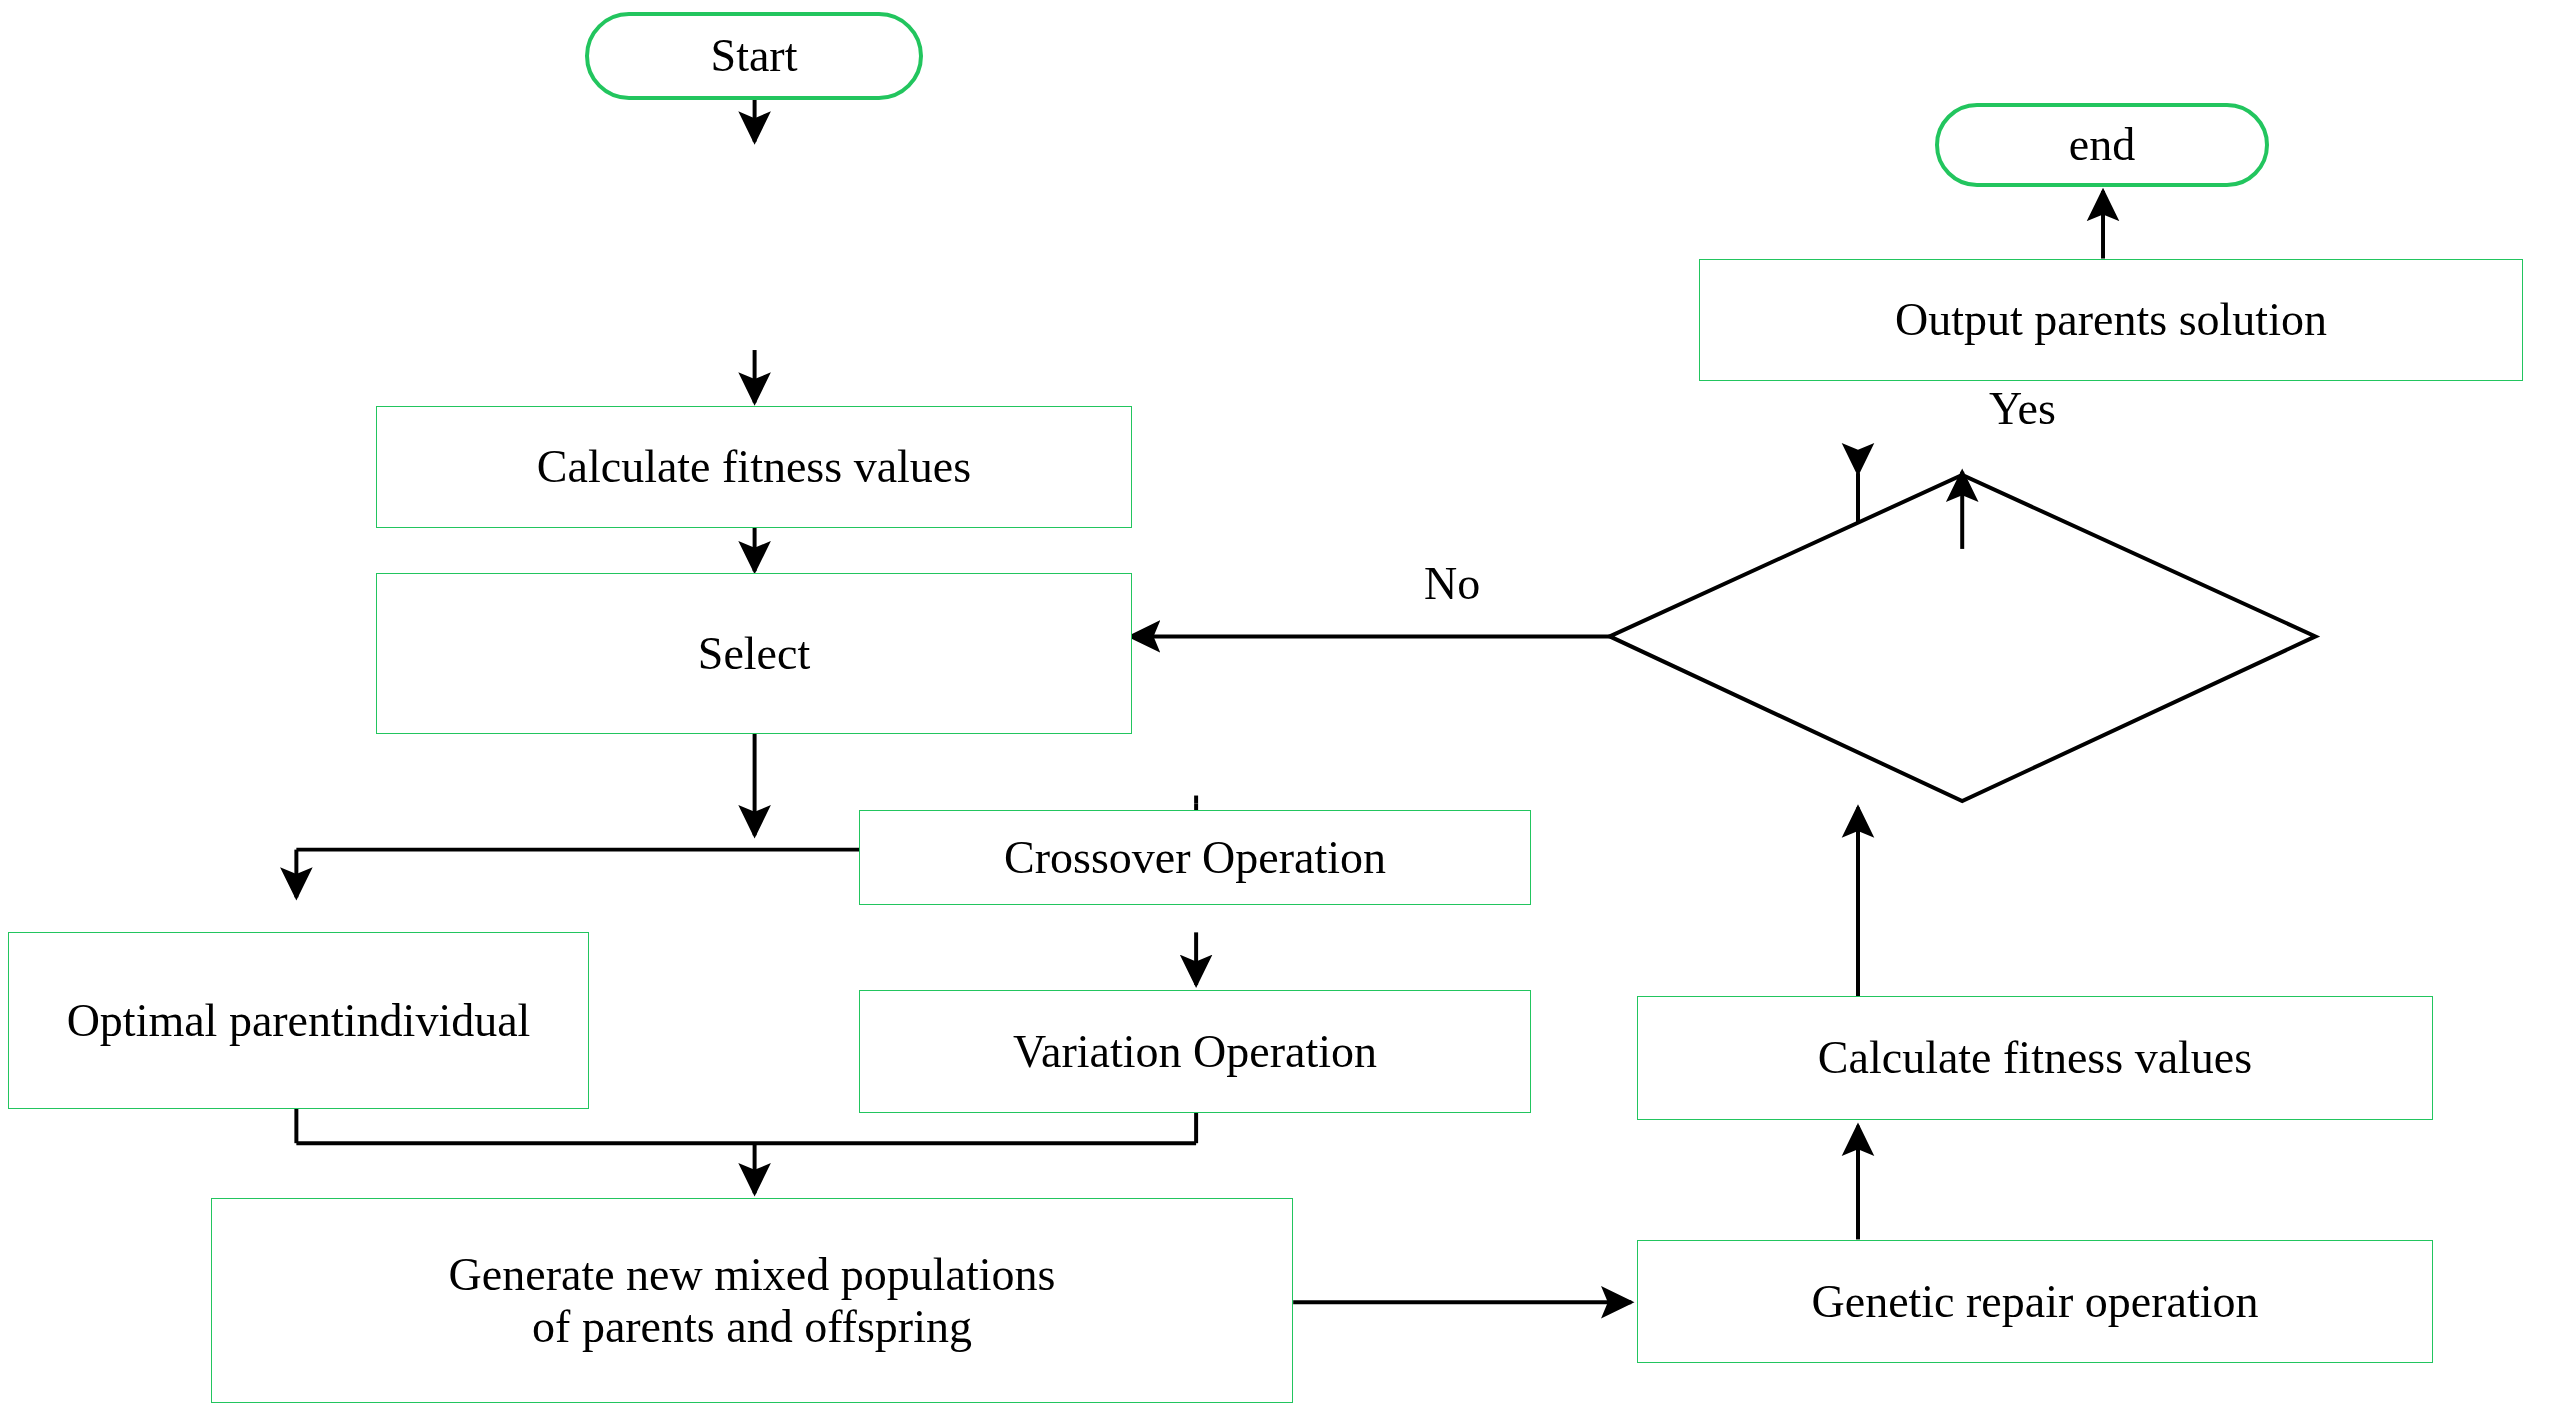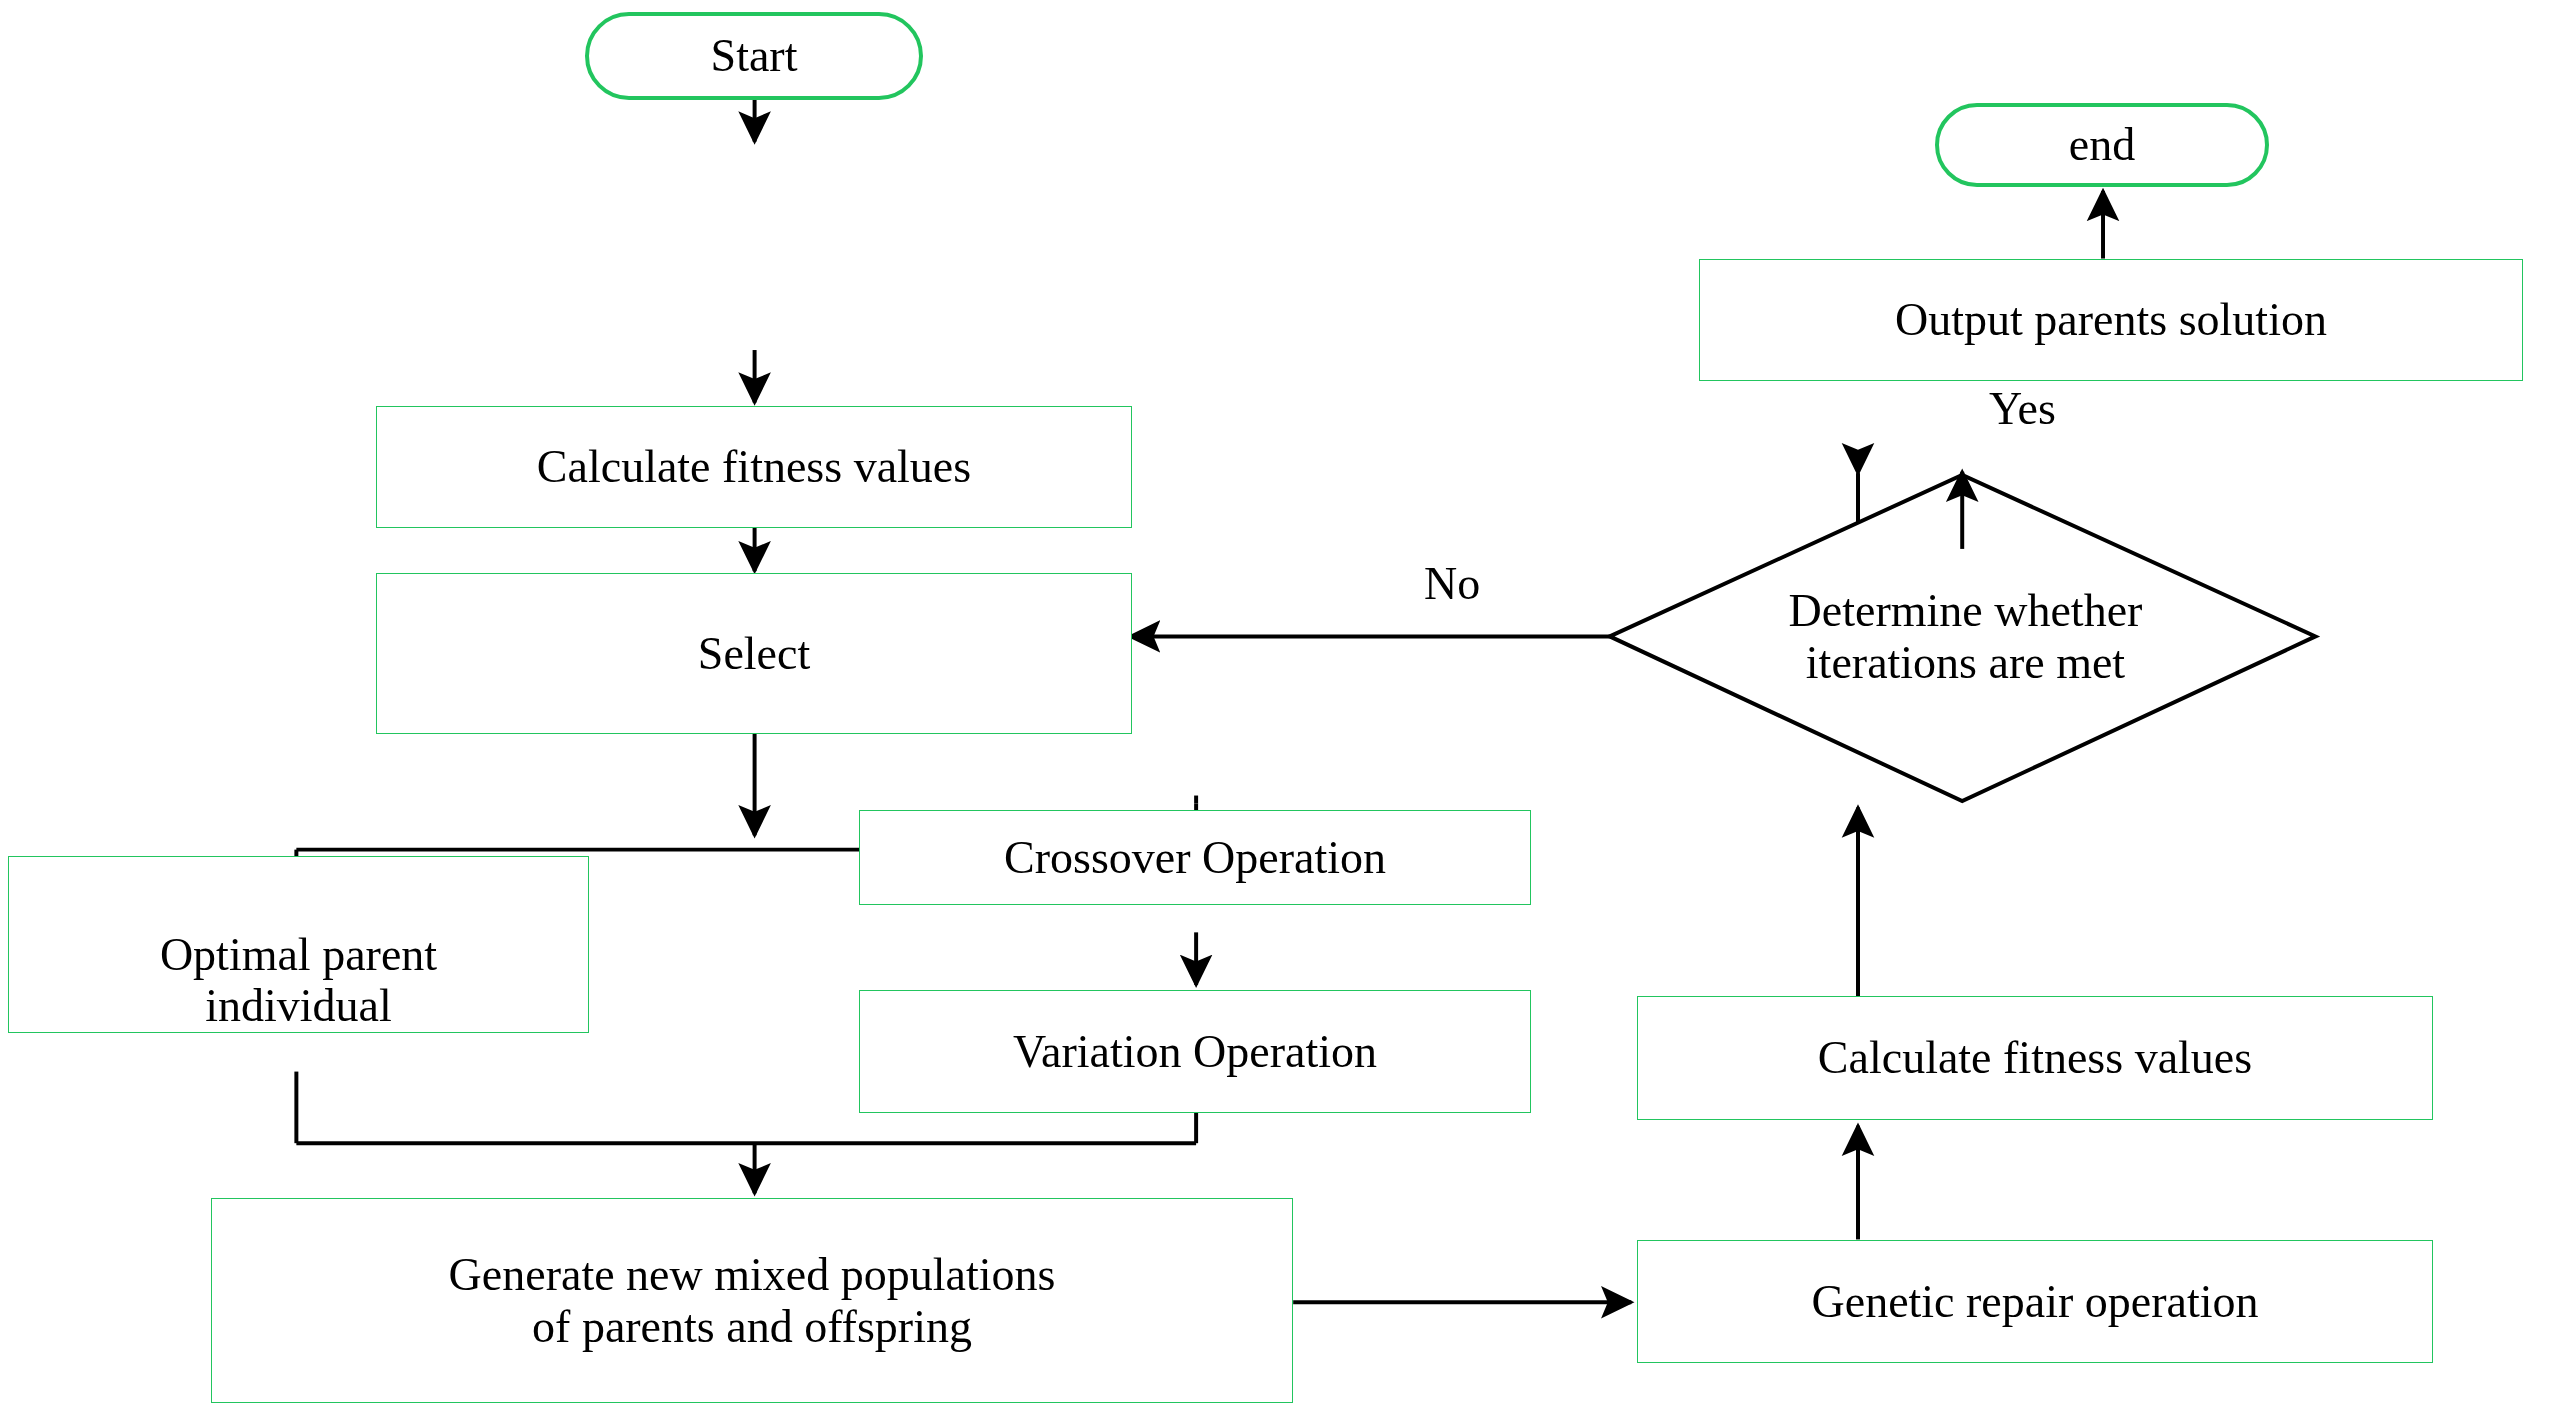--- a/index.html
+++ b/index.html
@@ -80,21 +80,21 @@
 
 
   <div class="node" style="left:376px;top:406px;width:756px;height:122px;font-size:46px;">
     <span>Calculate fitness values</span>
   </div>
 
   <div class="node" style="left:376px;top:573px;width:756px;height:161px;font-size:46px;">
     <span>Select</span>
   </div>
 
-  <div class="node" style="left:8px;top:856px;width:581px;height:177px;font-size:46px;flex-direction:column;justify-content:flex-end;">
+  <div class="node" style="left:8px;top:932px;width:581px;height:177px;font-size:46px;flex-direction:row;">
     <span>Optimal parent</span>
     <span>individual</span>
   </div>
 
   <div class="node" style="left:859px;top:810px;width:672px;height:95px;font-size:46px;">
     <span>Crossover Operation</span>
   </div>
 
   <div class="node" style="left:211px;top:1198px;width:1082px;height:205px;font-size:46px;flex-direction:column;">
     <span>Generate new mixed populations</span>
@@ -106,24 +106,20 @@
   </div>
 
   <div class="node" style="left:1637px;top:1240px;width:796px;height:123px;font-size:46px;">
     <span>Genetic repair operation</span>
   </div>
 
   <div class="node" style="left:1637px;top:996px;width:796px;height:124px;font-size:46px;">
     <span>Calculate fitness values</span>
   </div>
 
-  <div class="dia-txt" style="left:1663px;top:557px;width:605px;height:159px;font-size:46px;flex-direction:column;">
-    <span>Determine whether</span>
-    <span>iterations are met</span>
-  </div>
 
   <div class="node" style="left:1699px;top:259px;width:824px;height:122px;font-size:46px;">
     <span>Output parents solution</span>
   </div>
 
   <div class="node term" style="left:1935px;top:103px;width:334px;height:84px;font-size:46px;">
     <span>end</span>
   </div>
 
   <div class="lbl" style="left:1989px;top:382px;font-size:46px;">

